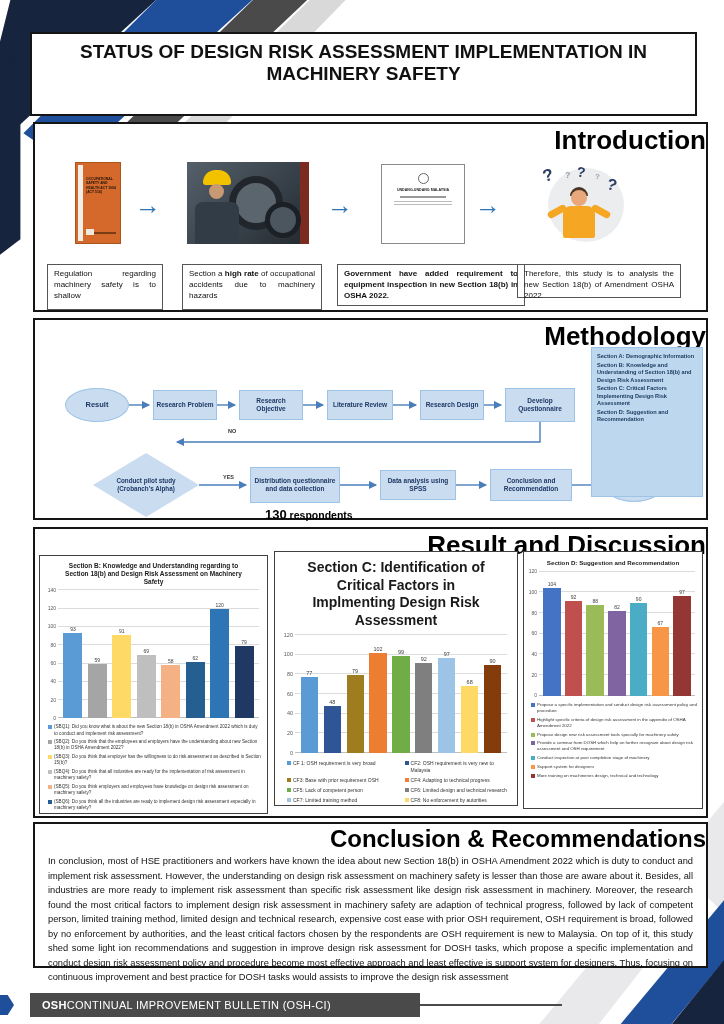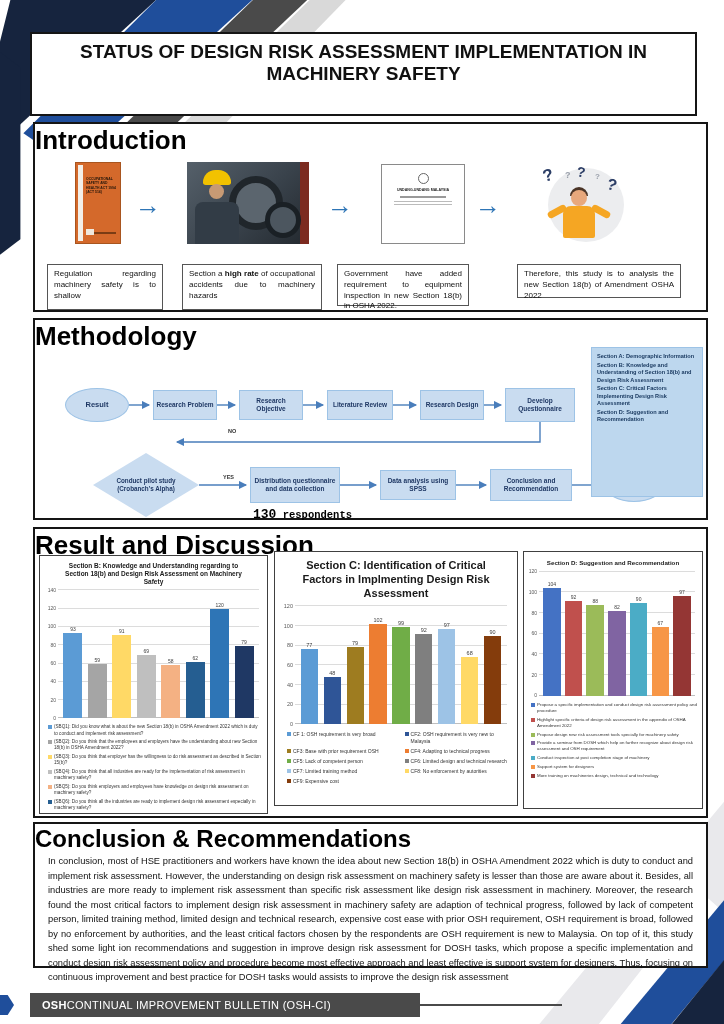--- a/index.html
+++ b/index.html
@@ -1,20 +1,20 @@
 <!DOCTYPE html>
 <html><head>
 <meta charset="utf-8">
 <style>
   html,body{margin:0;padding:0;}
   body{width:724px;height:1024px;position:relative;background:#fff;overflow:hidden;
        font-family:"Liberation Sans",sans-serif;color:#111;}
   .bg{position:absolute;z-index:0;}
   .panel{position:absolute;z-index:2;background:#fff;border:2px solid #151515;box-sizing:border-box;}
-  .sec-heading{text-align:left;font-weight:bold;font-size:26px;color:#000;line-height:1.1;margin-top:2px;}
+  .sec-heading{text-align:right;font-weight:bold;font-size:26px;color:#000;line-height:1.1;margin-top:2px;}
   
   #titleBox{position:absolute;z-index:2;left:30px;top:32px;width:667px;height:84px;background:#fff;
             border:2px solid #151515;box-sizing:border-box;text-align:center;}
   #titleBox .t{font-weight:bold;font-size:19px;line-height:1.18;margin:7px 40px 2px;}
   #titleBox .a{font-size:14.5px;letter-spacing:.2px;}
   
   .intro-img{position:absolute;}
   .flow-arrow{position:absolute;color:#2E75B6;font-weight:bold;font-size:26px;line-height:1;}
   .caption{position:absolute;border:1px solid #555;box-sizing:border-box;padding:4px 6px;
            font-size:8px;line-height:1.35;text-align:justify;}
@@ -163,21 +163,21 @@
     <div class="hair"></div>
     <div class="head"></div>
   </div>
 
   <div class="caption" style="left:12px;top:140px;width:116px;height:46px;">
     <span>Regulation regarding machinery safety is to shallow</span><b></b><span></span>
   </div>
   <div class="caption" style="left:147px;top:140px;width:140px;height:46px;">
     <span>Section a </span><b>high rate</b><span> of occupational accidents due to machinery hazards</span>
   </div>
-  <div class="caption" style="left:302px;top:140px;width:132px;height:42px;">
+  <div class="caption" style="left:302px;top:140px;width:188px;height:42px;font-weight:bold;">
     <span>Government have added requirement to equipment inspection in new Section 18(b) in  OSHA 2022.</span><b></b><span></span>
   </div>
   <div class="caption" style="left:482px;top:140px;width:164px;height:34px;">
     <span>Therefore, this study is to analysis the new Section 18(b) of Amendment OSHA 2022</span><b></b><span></span>
   </div>
 </div>
 
 <div class="panel" id="methodPanel" style="left:33px;top:318px;width:675px;height:202px;">
   <div class="sec-heading">Methodology</div>
 
@@ -210,21 +210,21 @@
 
   <span class="flow-label" style="left:193px;top:108px;">NO</span>
   <span class="flow-label" style="left:188px;top:154px;">YES</span>
 
   <div class="flow-box flow-diamond" style="left:58px;top:133px;width:106px;height:64px;">Conduct pilot study (Crobanch's Alpha)</div>
   <div class="flow-box" style="left:215px;top:147px;width:90px;height:36px;">Distribution questionnaire and data collection</div>
   <div class="flow-box" style="left:345px;top:150px;width:76px;height:30px;">Data analysis using SPSS</div>
   <div class="flow-box" style="left:455px;top:149px;width:82px;height:32px;">Conclusion and Recommendation</div>
   <div class="flow-box flow-oval" style="left:570px;top:150px;width:58px;height:32px;">End</div>
 
-  <div id="respondents" style="left:218px;top:185px;font-family:Liberation Mono, monospace;">
+  <div id="respondents" style="left:230px;top:185px;">
     <span class="n">130</span><span class="w"> respondents</span>
   </div>
 
   <div id="sectionsBox" style="left:556px;top:27px;width:112px;height:150px;">
       <p>Section A: Demographic Information</p>
       <p>Section B: Knowledge and Understanding of Section 18(b) and Design Risk Assessment</p>
       <p>Section C: Critical Factors Implementing Design Risk Assessment</p>
       <p>Section D: Suggestion and Recommendation</p>
     </div>
 </div>
@@ -311,21 +311,21 @@
           <span class="leg-sq" style="background: rgb(37, 94, 145);"></span>
           <span>(SBQ6): Do you think all the industries are ready to implement design risk assessment especially in machinery safety?</span>
         </div>
         <div class="leg-item" style="margin-bottom: 2.5px;">
           <span>(SBQ7): Do you think designer should come out with a standard design risk assessment tool especially for machinery safety? (ex: safety data sheet for chemical safety)</span>
         </div>
       </div>
   </div>
 
   <div class="chart-card" id="chartC" style="left:239px;top:22px;width:244px;height:255px;border-width:1.5px;">
-    <div class="chart-title" style="font-size:11px;margin:7px 20px 4px;">Section C: Identification of Critical Factors in Implmenting Design Risk Assessment</div>
+    <div class="chart-title" style="font-size:14px;margin:7px 20px 4px;">Section C: Identification of Critical Factors in Implmenting Design Risk Assessment</div>
     <div class="chart-plot" style="height:118px;margin:6px 10px 0 20px;">
         <div class="ylab" style="font-size: 5.5px; right: 100%; padding-right: 2px; bottom: calc(0% - 2.75px);">0</div>
         <div class="gridline" style="bottom: 16.6667%;"></div>
         <div class="ylab" style="font-size: 5.5px; right: 100%; padding-right: 2px; bottom: calc(16.6667% - 2.75px);">20</div>
         <div class="gridline" style="bottom: 33.3333%;"></div>
         <div class="ylab" style="font-size: 5.5px; right: 100%; padding-right: 2px; bottom: calc(33.3333% - 2.75px);">40</div>
         <div class="gridline" style="bottom: 50%;"></div>
         <div class="ylab" style="font-size: 5.5px; right: 100%; padding-right: 2px; bottom: calc(50% - 2.75px);">60</div>
         <div class="gridline" style="bottom: 66.6667%;"></div>
         <div class="ylab" style="font-size: 5.5px; right: 100%; padding-right: 2px; bottom: calc(66.6667% - 2.75px);">80</div>

